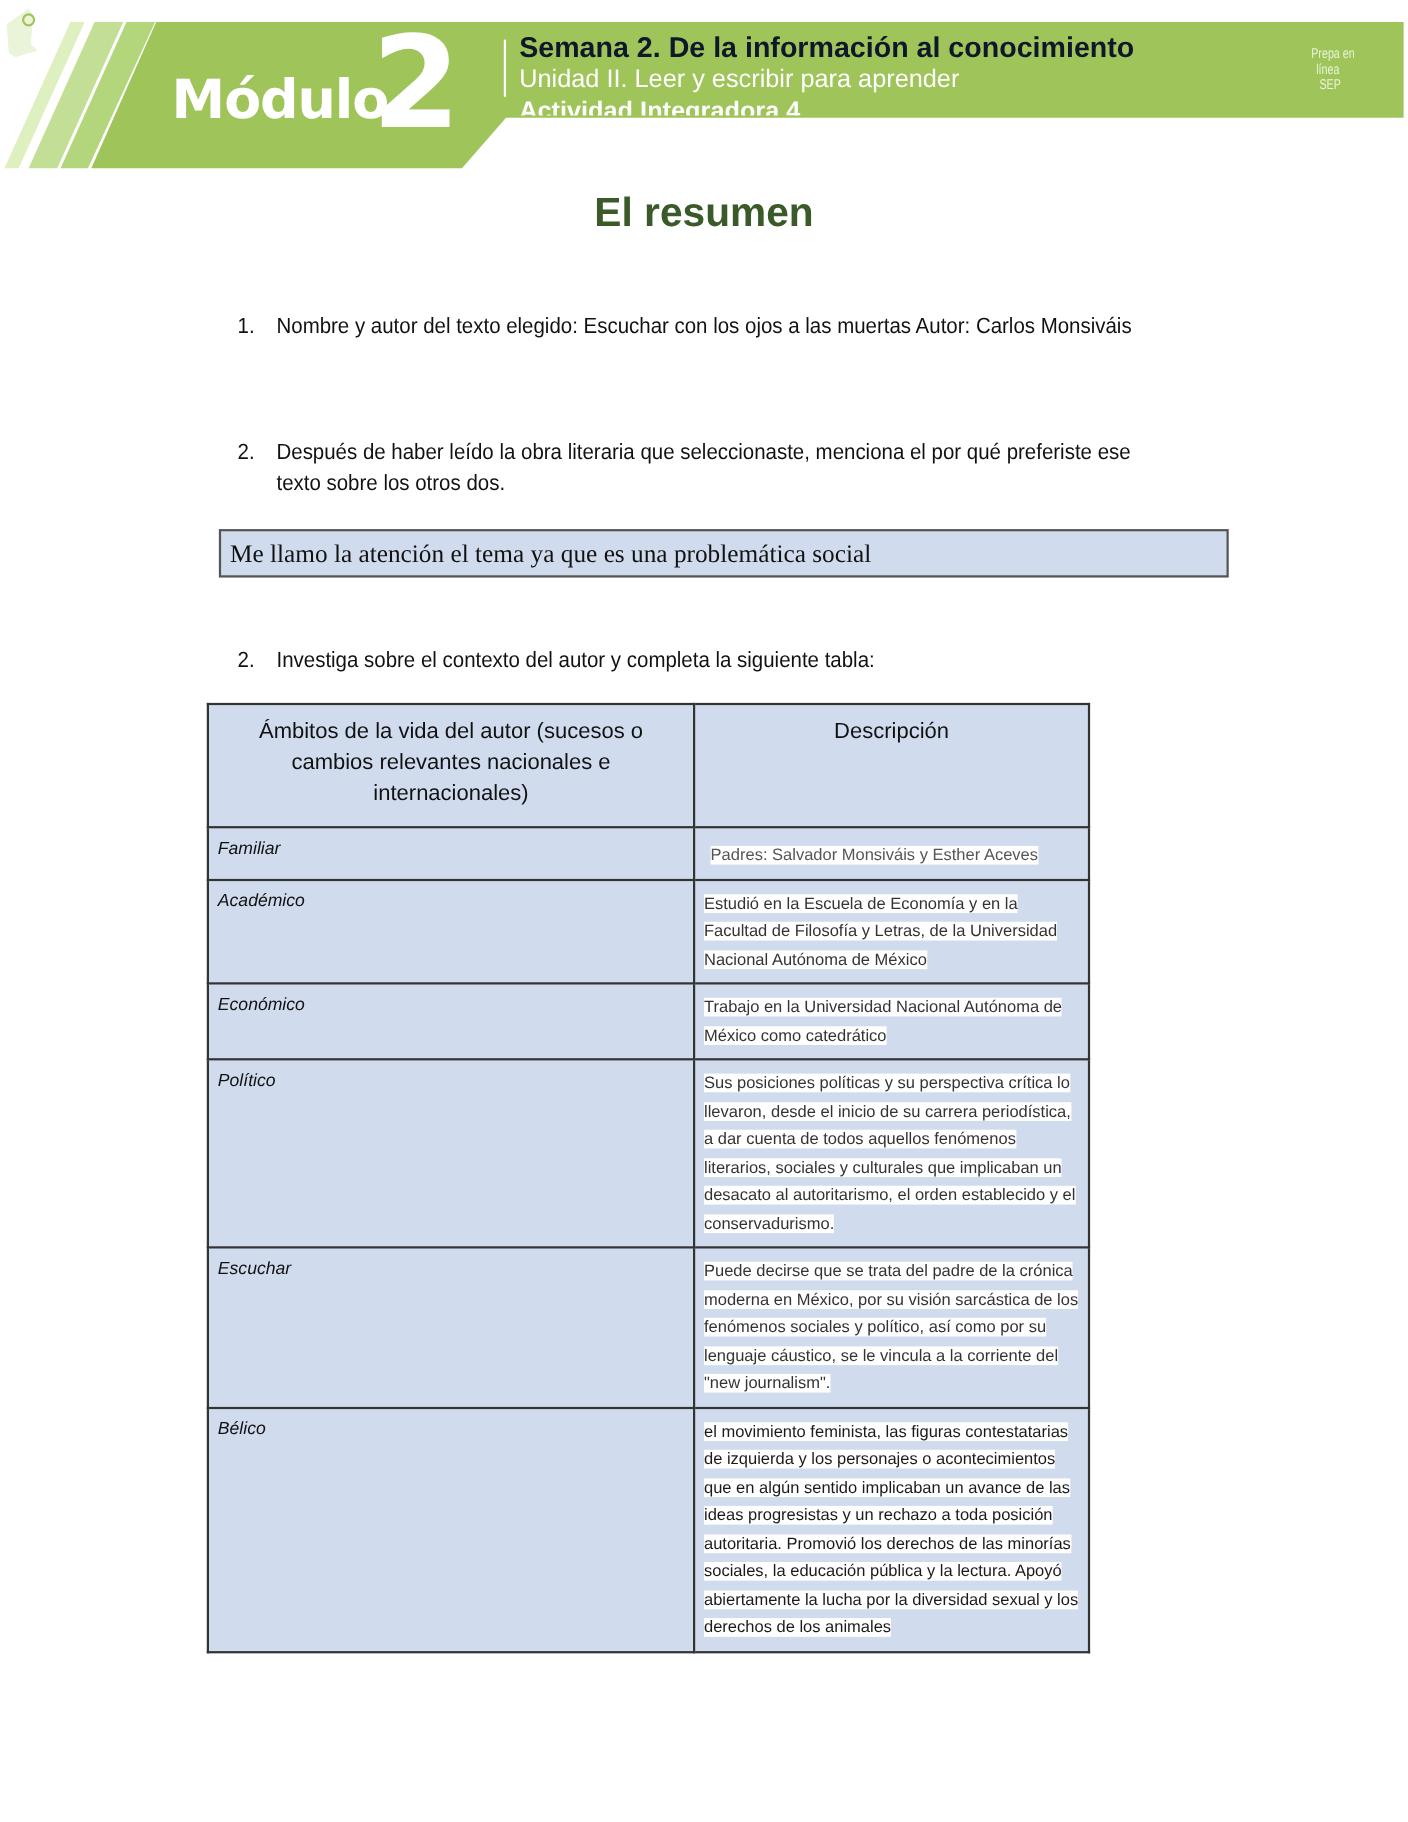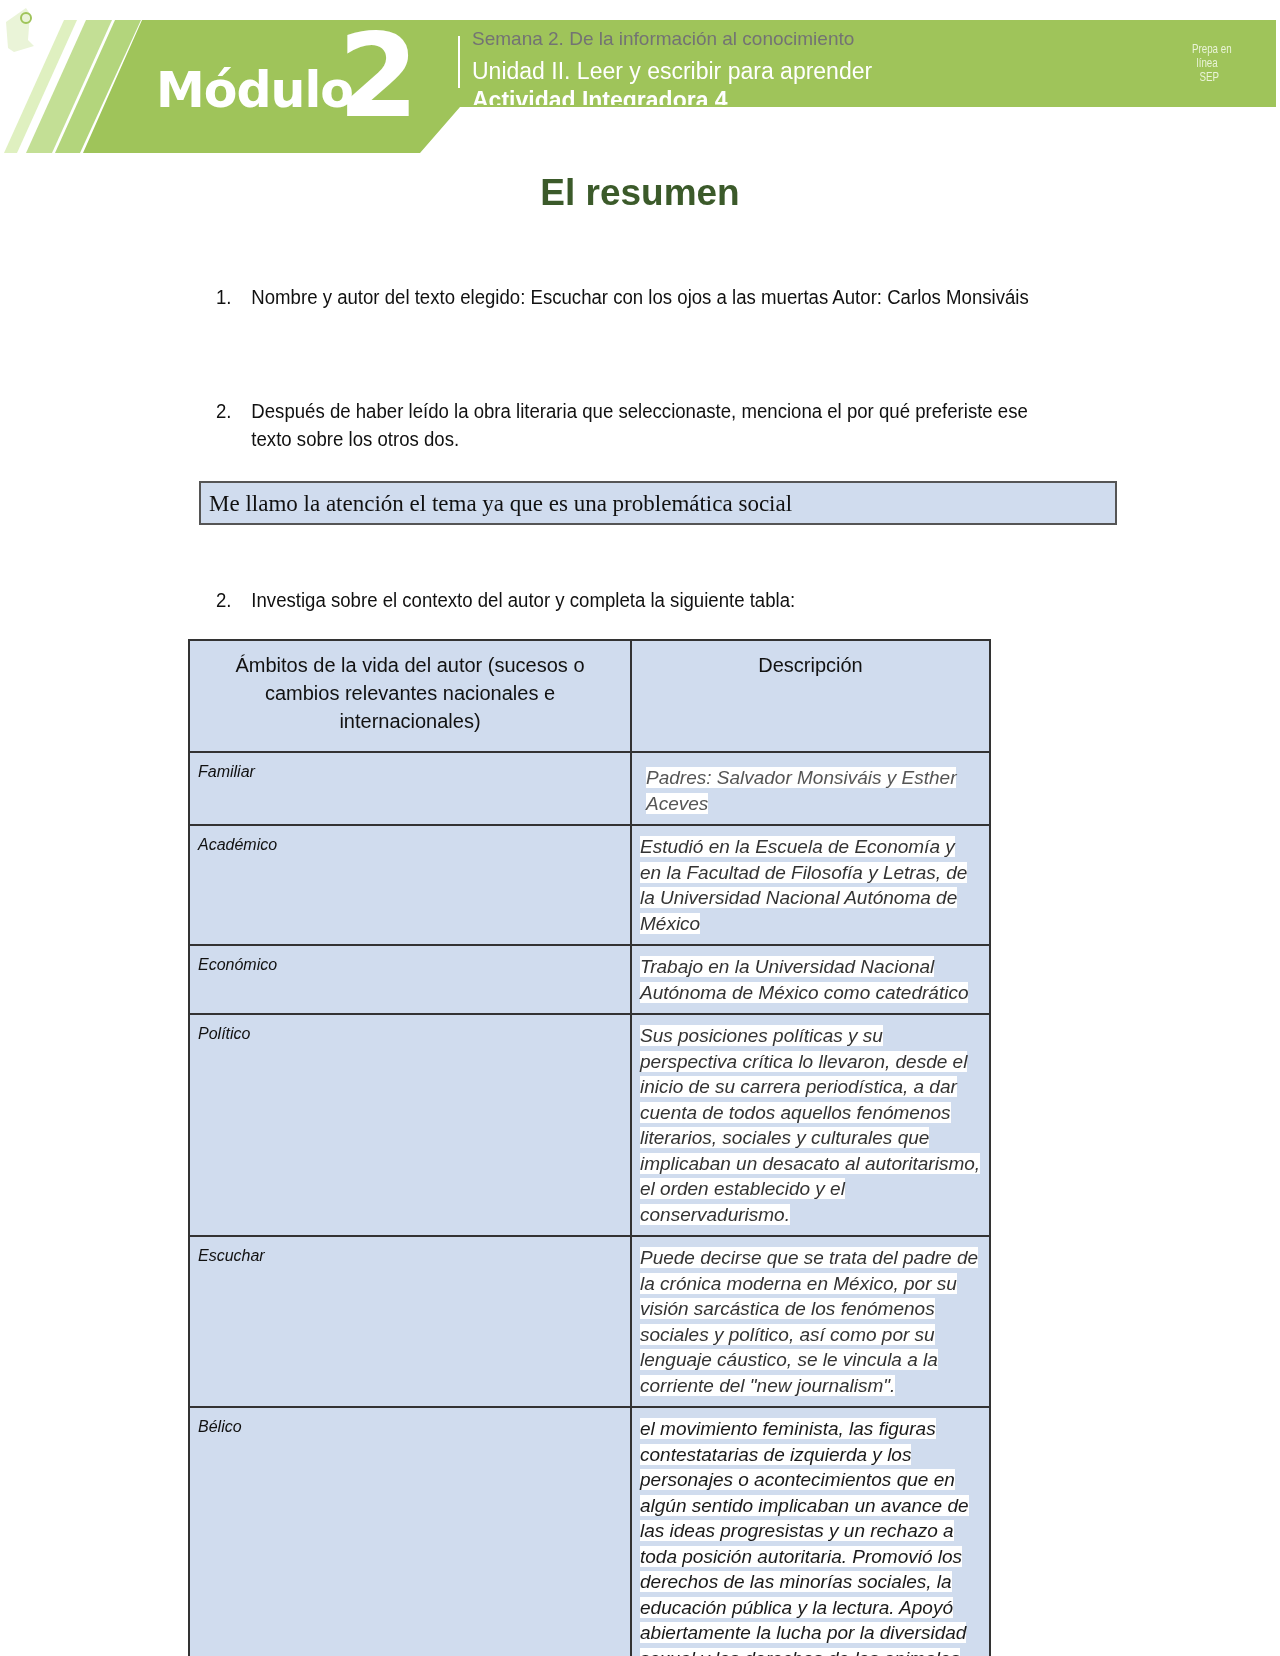--- a/index.html
+++ b/index.html
@@ -4,21 +4,21 @@
 <style>
   html, body { margin: 0; padding: 0; background: #ffffff; }
   body { width: 1280px; height: 1656px; position: relative; overflow: hidden; font-family: "Liberation Sans", sans-serif; color: #000; }
 
   
   .banner { position: absolute; left: 0; top: 0; width: 1280px; height: 160px; }
   .banner svg { position: absolute; left: 0; top: 0; }
   .mod-label { position: absolute; left: 156px; top: 62px; font-family: "DejaVu Sans", sans-serif; font-size: 49px; color: #ffffff; font-weight: bold; letter-spacing: -1px; }
   .mod-num { position: absolute; left: 338px; top: 18px; font-family: "DejaVu Sans", sans-serif; font-size: 116px; font-weight: bold; color: #ffffff; line-height: 1; }
   .divider { position: absolute; left: 458px; top: 36px; width: 2px; height: 52px; background: #ffffff; }
-  .hdr-line1 { position: absolute; left: 472px; top: 28px; font-size: 19px; font-weight: normal; color: #737373; white-space: nowrap; }
+  .hdr-line1 { position: absolute; left: 472px; top: 28px; font-size: 26px; font-weight: bold; color: #0f172a; white-space: nowrap; }
   .hdr-line2 { position: absolute; left: 472px; top: 58px; font-size: 23px; color: #ffffff; white-space: nowrap; }
   .hdr-line3 { position: absolute; left: 472px; top: 87px; height: 18px; overflow: hidden; font-size: 23px; font-weight: bold; color: #ffffff; white-space: nowrap; }
   .logo { position: absolute; left: 1160px; top: 40px; width: 70px; height: 56px; }
   .logo-text { position: absolute; left: 1192px; top: 42px; font-size: 13px; line-height: 14px; color: #eaf4d8; transform: scaleX(0.75); transform-origin: left top; font-family: "Liberation Sans Narrow", "Liberation Sans", sans-serif; }
 
   
   .doc-title { position: absolute; left: 0; width: 1280px; top: 172px; text-align: center; font-size: 37px; font-weight: bold; color: #3b5a2a; }
 
   
   .q { position: absolute; left: 216px; width: 900px; font-family: "Liberation Sans", sans-serif; font-size: 20px; line-height: 28px; color: #111; transform: scaleX(0.93); transform-origin: left top; }
@@ -28,21 +28,21 @@
   .answer-box { position: absolute; left: 199px; top: 481px; width: 918px; height: 44px; background: #d0dcee; border: 2px solid #555; box-sizing: border-box; }
   .answer-box span { position: absolute; left: 8px; top: 8px; font-family: "Liberation Serif", serif; font-size: 23px; color: #111; }
 
   
   table.ctx { position: absolute; left: 188px; top: 639px; width: 803px; border-collapse: collapse; background: #d0dcee; }
   table.ctx td, table.ctx th { border: 2px solid #333; vertical-align: top; padding: 0; }
   table.ctx th { font-weight: normal; font-size: 20px; line-height: 28px; height: 100px; }
   .c1 { width: 360px; }
   .hdr-cell { text-align: center; padding-top: 10px !important; color: #111; }
   .lbl { font-size: 16px; color: #111; padding: 10px 8px 0 8px !important; font-style: italic; }
-  .desc { padding: 8px 8px 8px 8px !important; font-size: 19px; line-height: 25.5px; color: #333; font-style: italic; }
+  .desc { padding: 8px 8px 8px 8px !important; font-size: 15px; line-height: 25.5px; color: #333; }
   .desc span { background: #ffffff; }
   .desc.dark { color: #1a1a1a; }
   .fam { color: #555; padding-left: 14px !important; padding-top: 12px !important; }
 </style>
 </head>
 <body>
 
 <div class="banner">
   <svg width="1280" height="160">
     <polygon points="4,153 17,153 77,20 64,20" fill="#dff0c0"></polygon>

